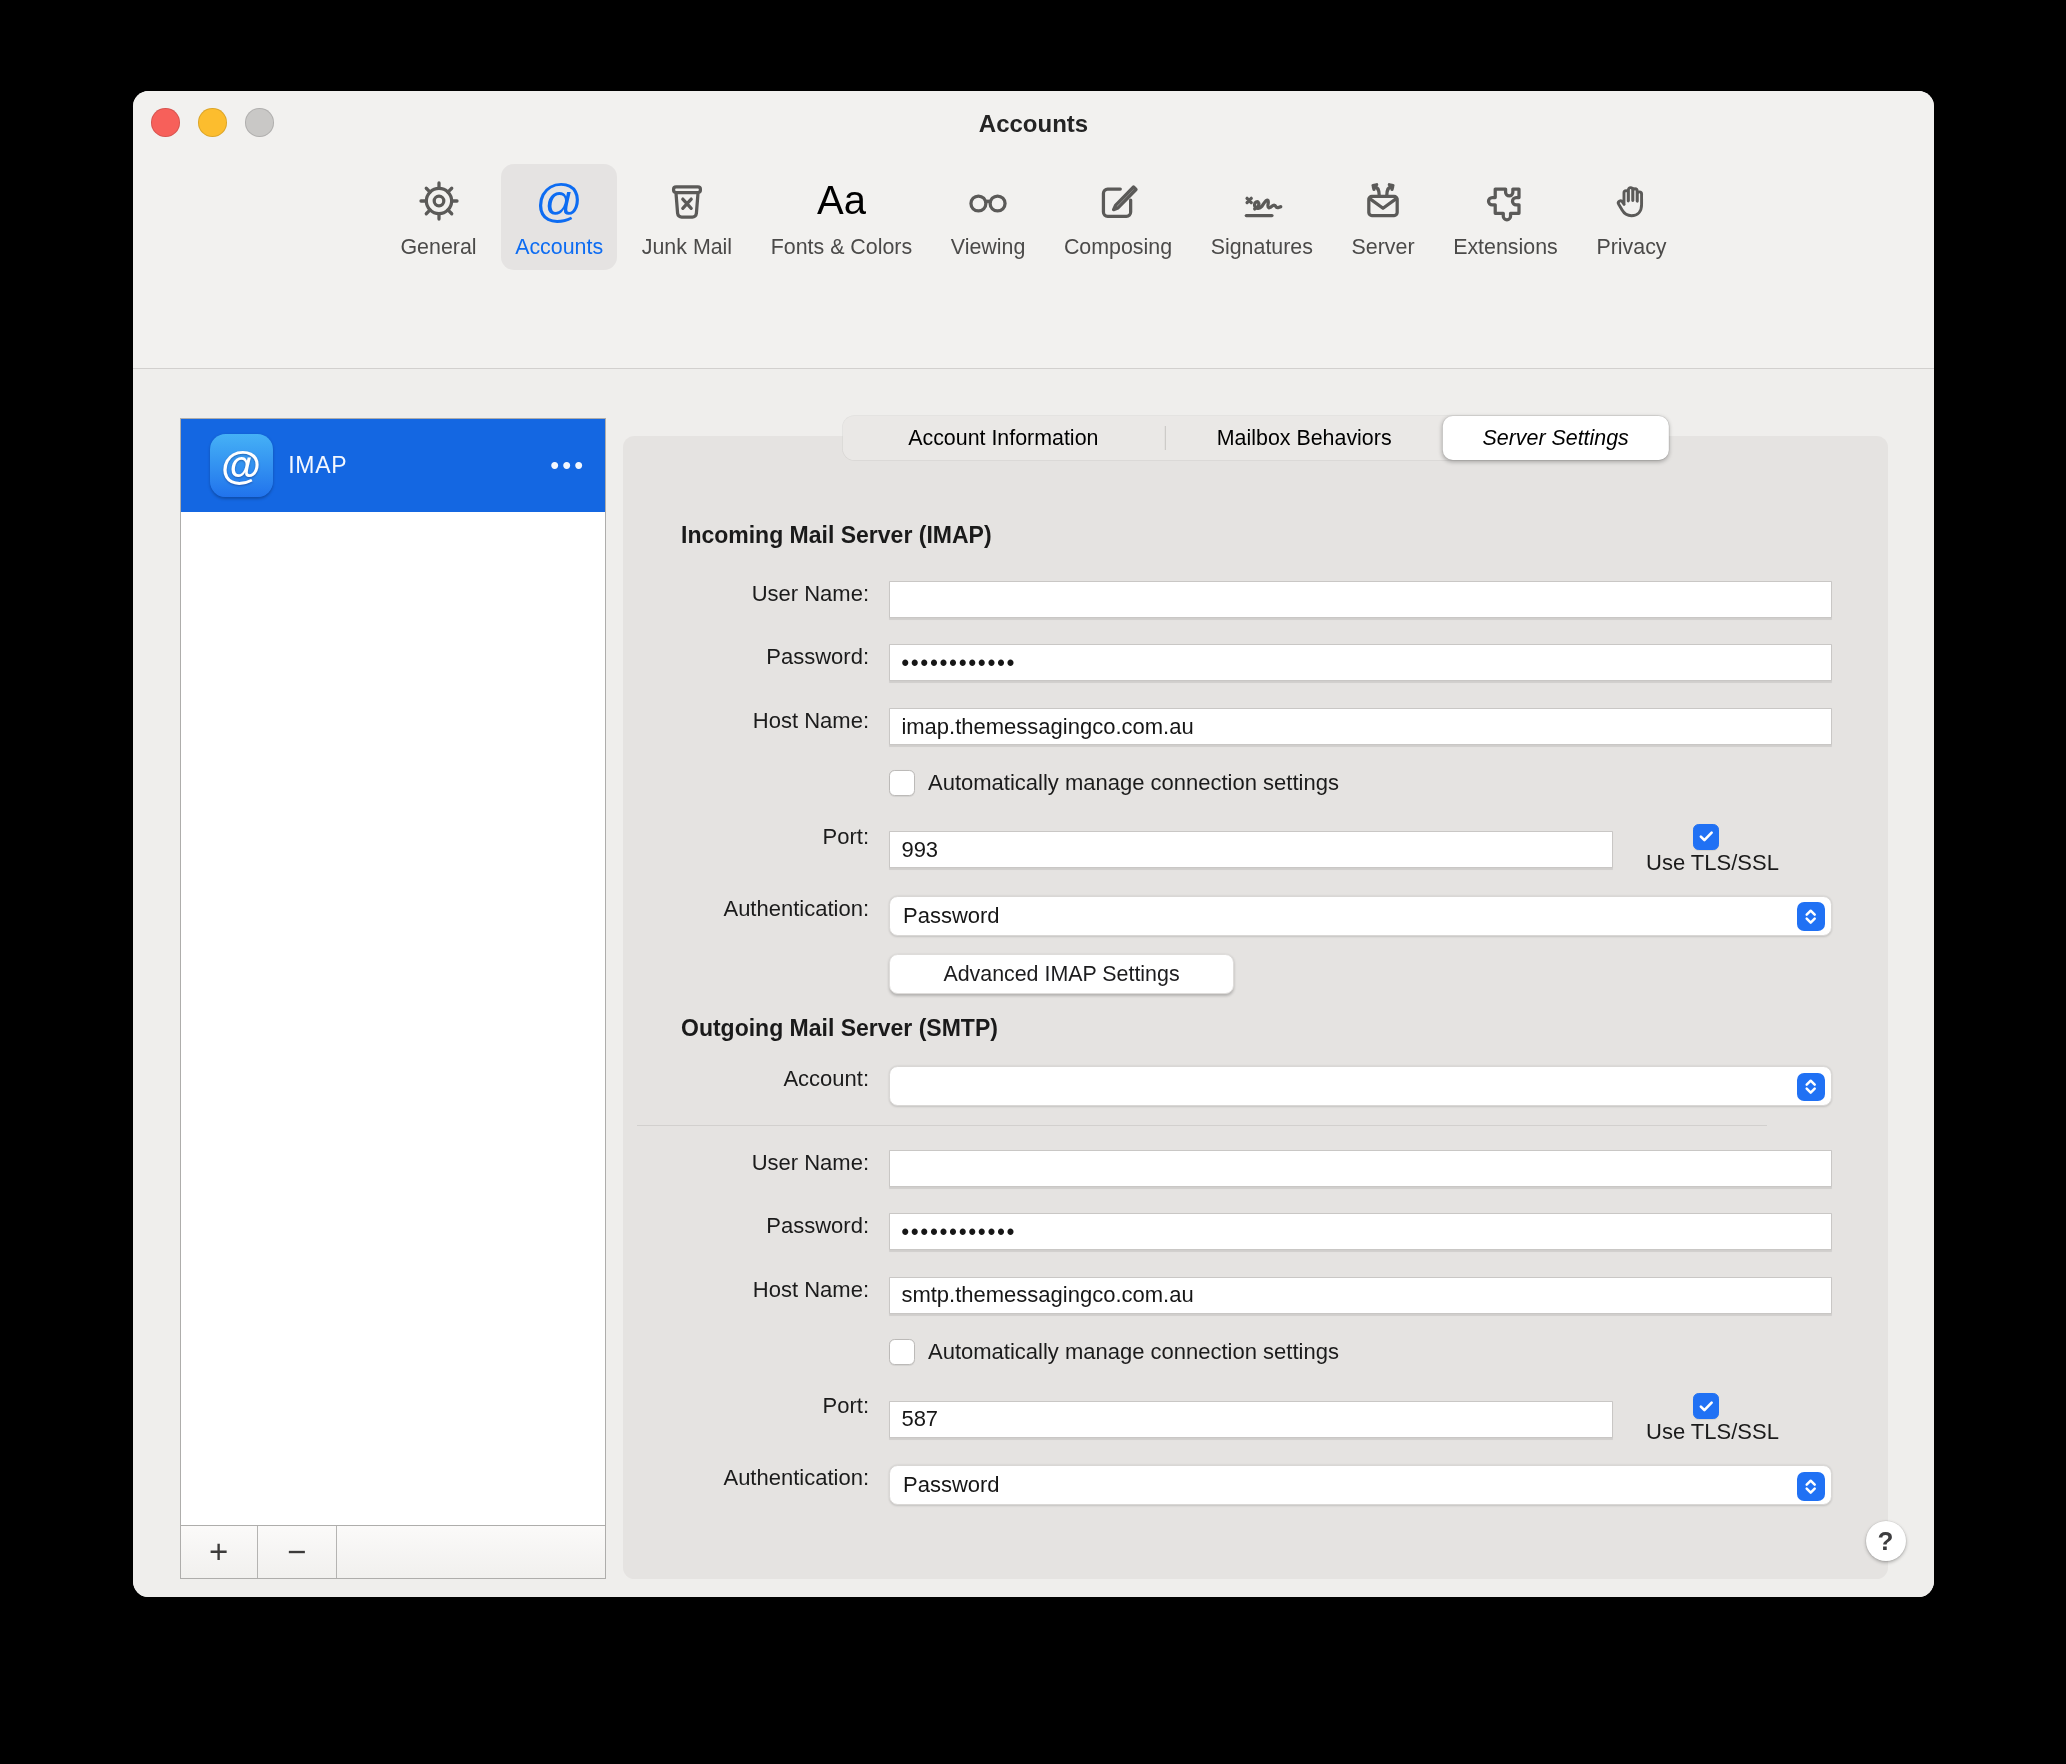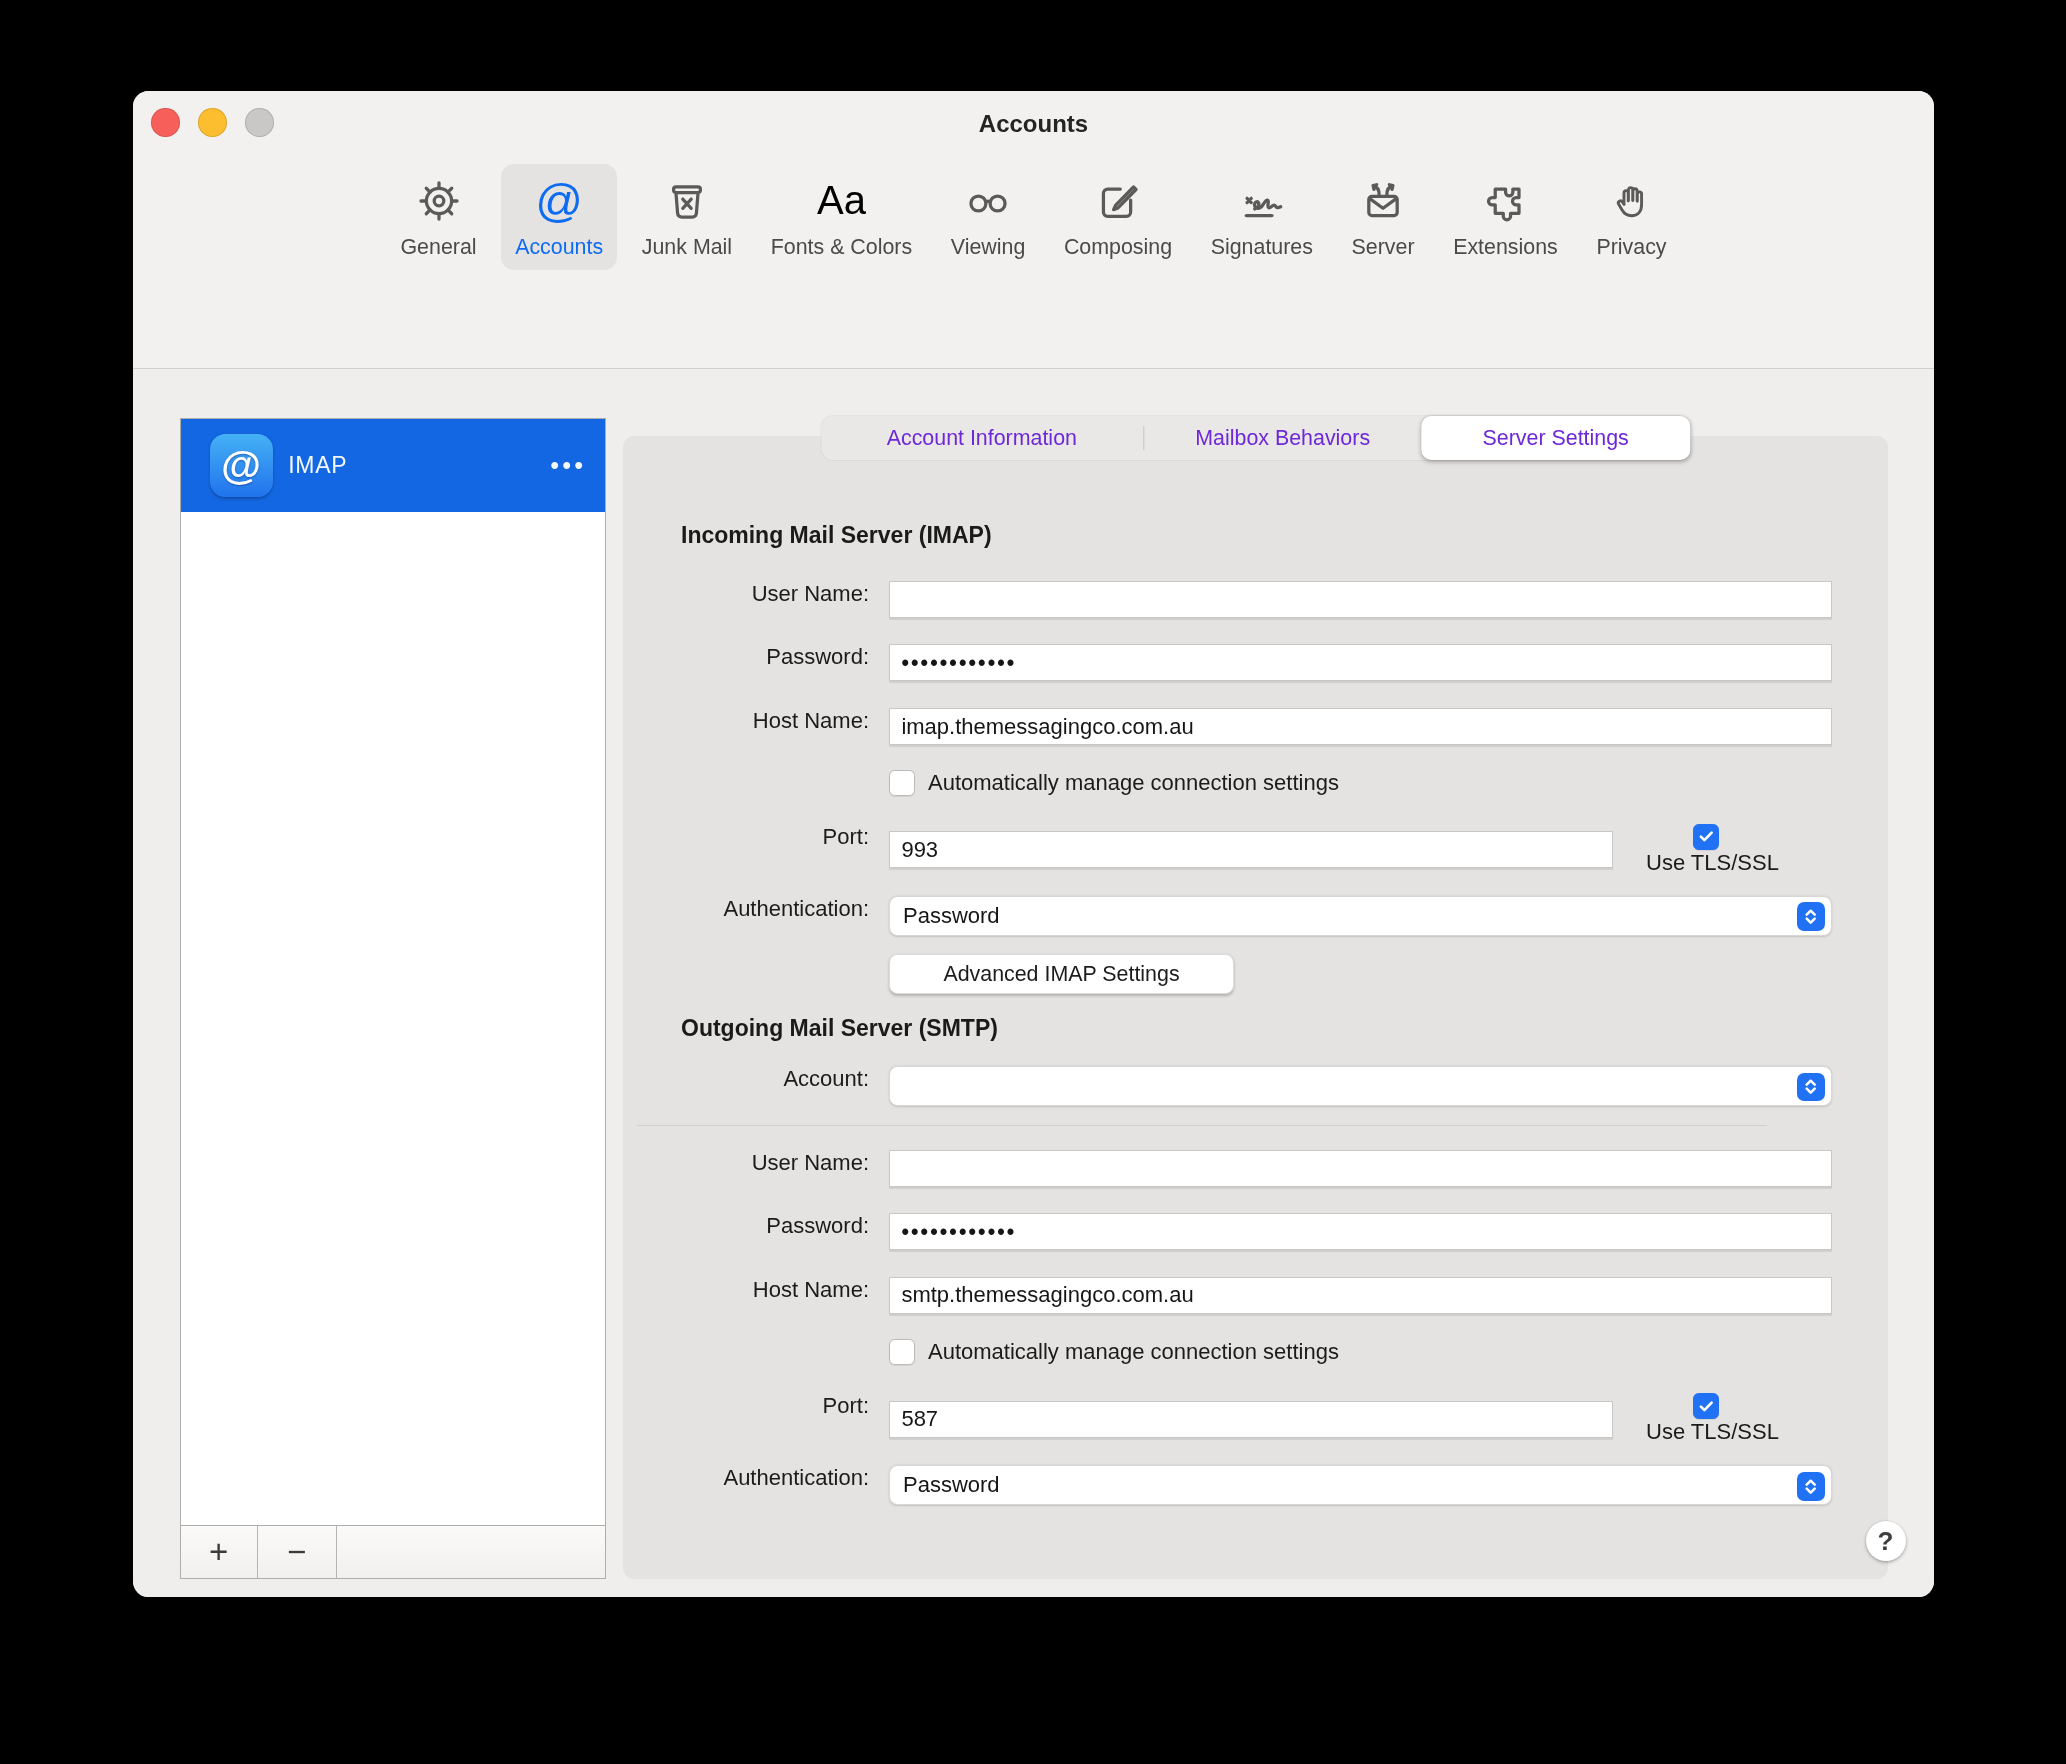--- a/index.html
+++ b/index.html
@@ -84,26 +84,26 @@
     position:absolute; left:490px; top:66px; width:1265px; height:1143px;
     background:#e5e3e1; border-radius:11.4px;
   }
   
   .segmented {
     position:absolute; top:-20px; left:50%; transform:translateX(-50%);
     height:44px; display:flex; align-items:center; background:#eae8e6;
     border-radius:11.4px; box-shadow:0 0 0 0.7px rgba(0,0,0,.06);
   }
   .segment {
-    height:44px; line-height:44px; text-align:center; font-size:21.4px; color:#6d28d9;
+    height:44px; line-height:44px; text-align:center; font-size:21.4px; color:#000000;
     white-space:nowrap; cursor:default;
   }
   .seg-ai { width:322px; }
   .seg-mb { width:277px; }
-  .seg-ss { width:269px; }
+  .seg-ss { width:226px;font-style:italic; }
   .segment.selected {
     background:#fff; border-radius:10px; height:44px;
     box-shadow:0 1.4px 4.3px rgba(0,0,0,.28), 0 0 0 0.7px rgba(0,0,0,.04);
   }
   .seg-sep { width:1.4px; height:24px; background:#c6c4c2; }
 
   
   .form { position:absolute; inset:0; padding-top:80px; }
   .section-heading { margin-left:58px; font-size:23px; font-weight:700; color:#1a1a1a; height:31px; line-height:31px; }
   .row { display:flex; align-items:flex-start; margin-right:56px; }

